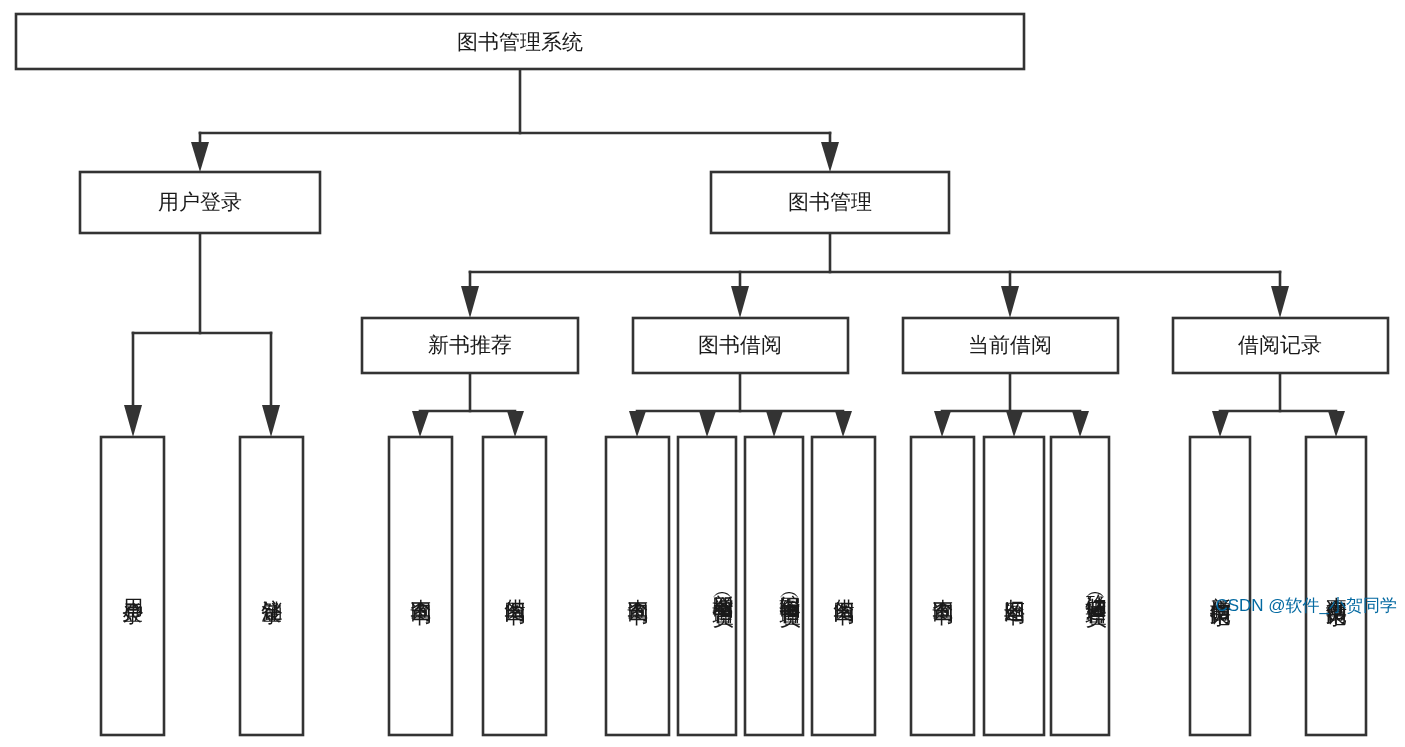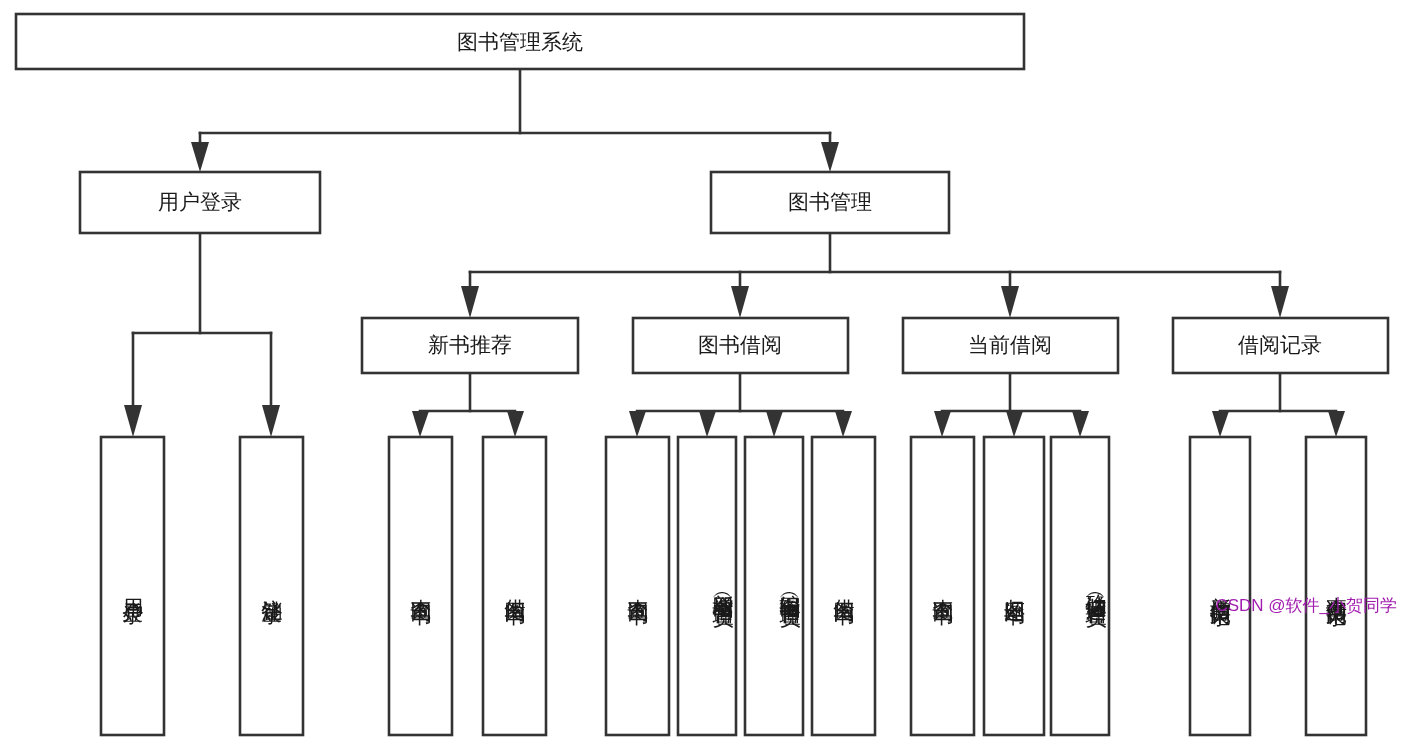--- a/index.html
+++ b/index.html
@@ -61,21 +61,21 @@
     white-space: nowrap;
     pointer-events: none;
     user-select: none;
   }
   .watermark {
     position: absolute;
     right: 8px;
     bottom: 4px;
     font-family: "Liberation Sans", "DejaVu Sans", sans-serif;
     font-size: 17px;
-    color: #a21caf;
+    color: #0369a1;
     white-space: nowrap;
     user-select: none;
     margin-left: 47px;
   }
 </style>
 </head>
 <body>
 
 <div id="diagram-root">
 

